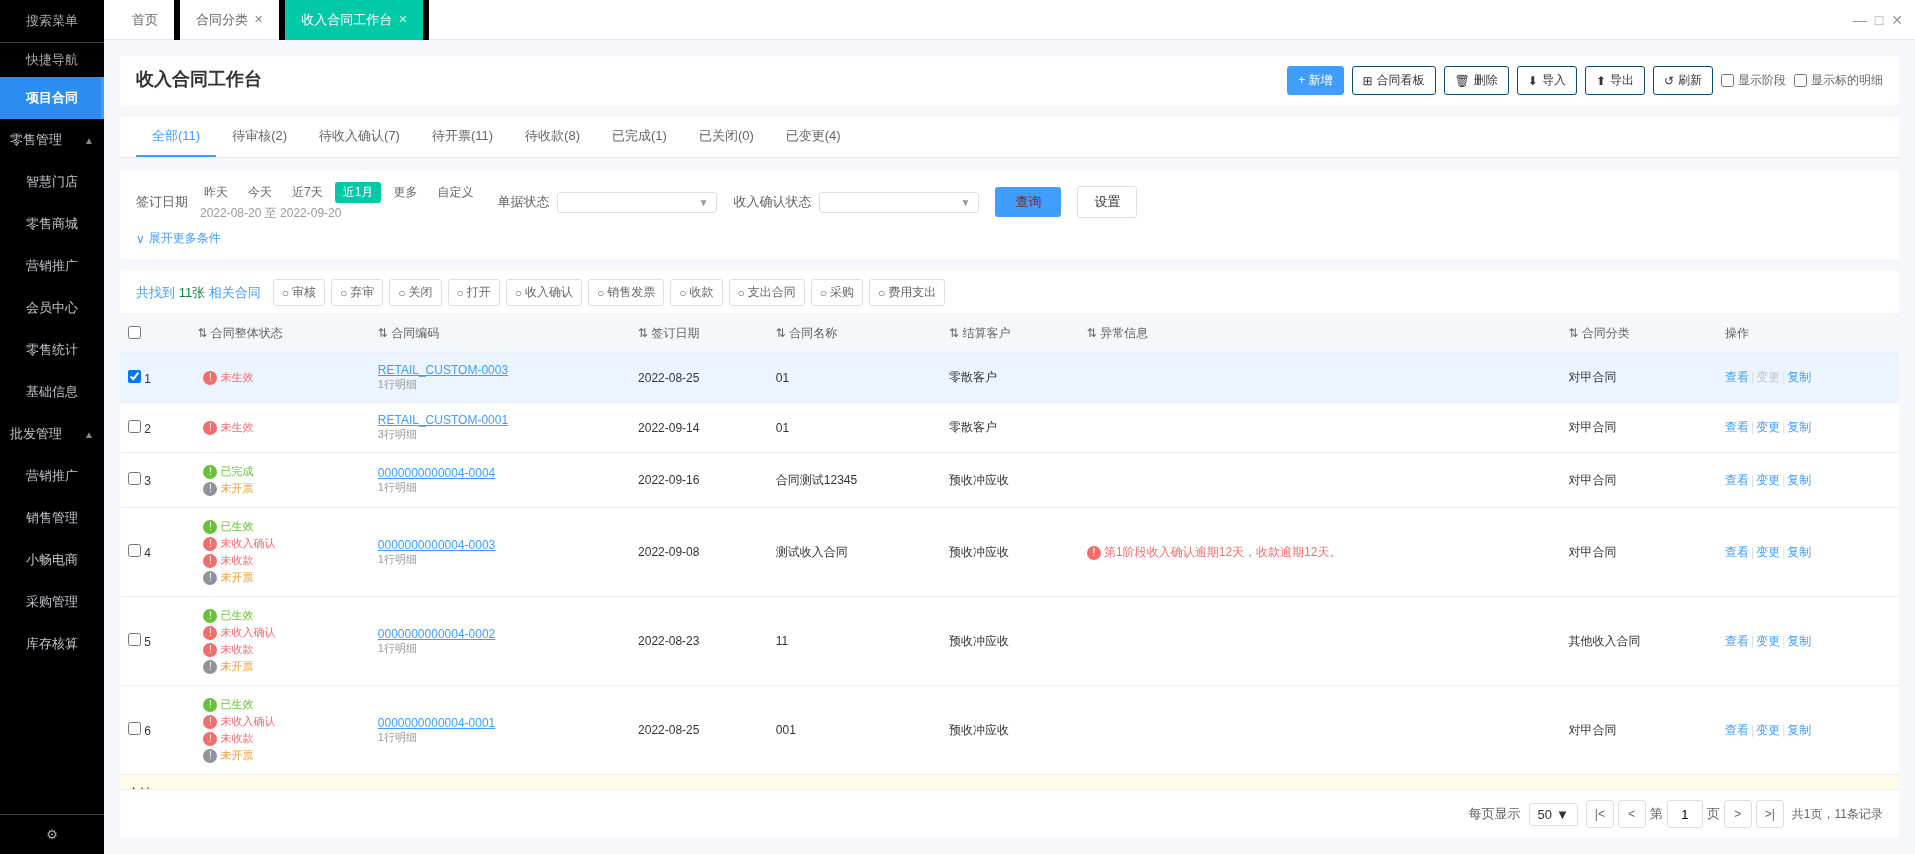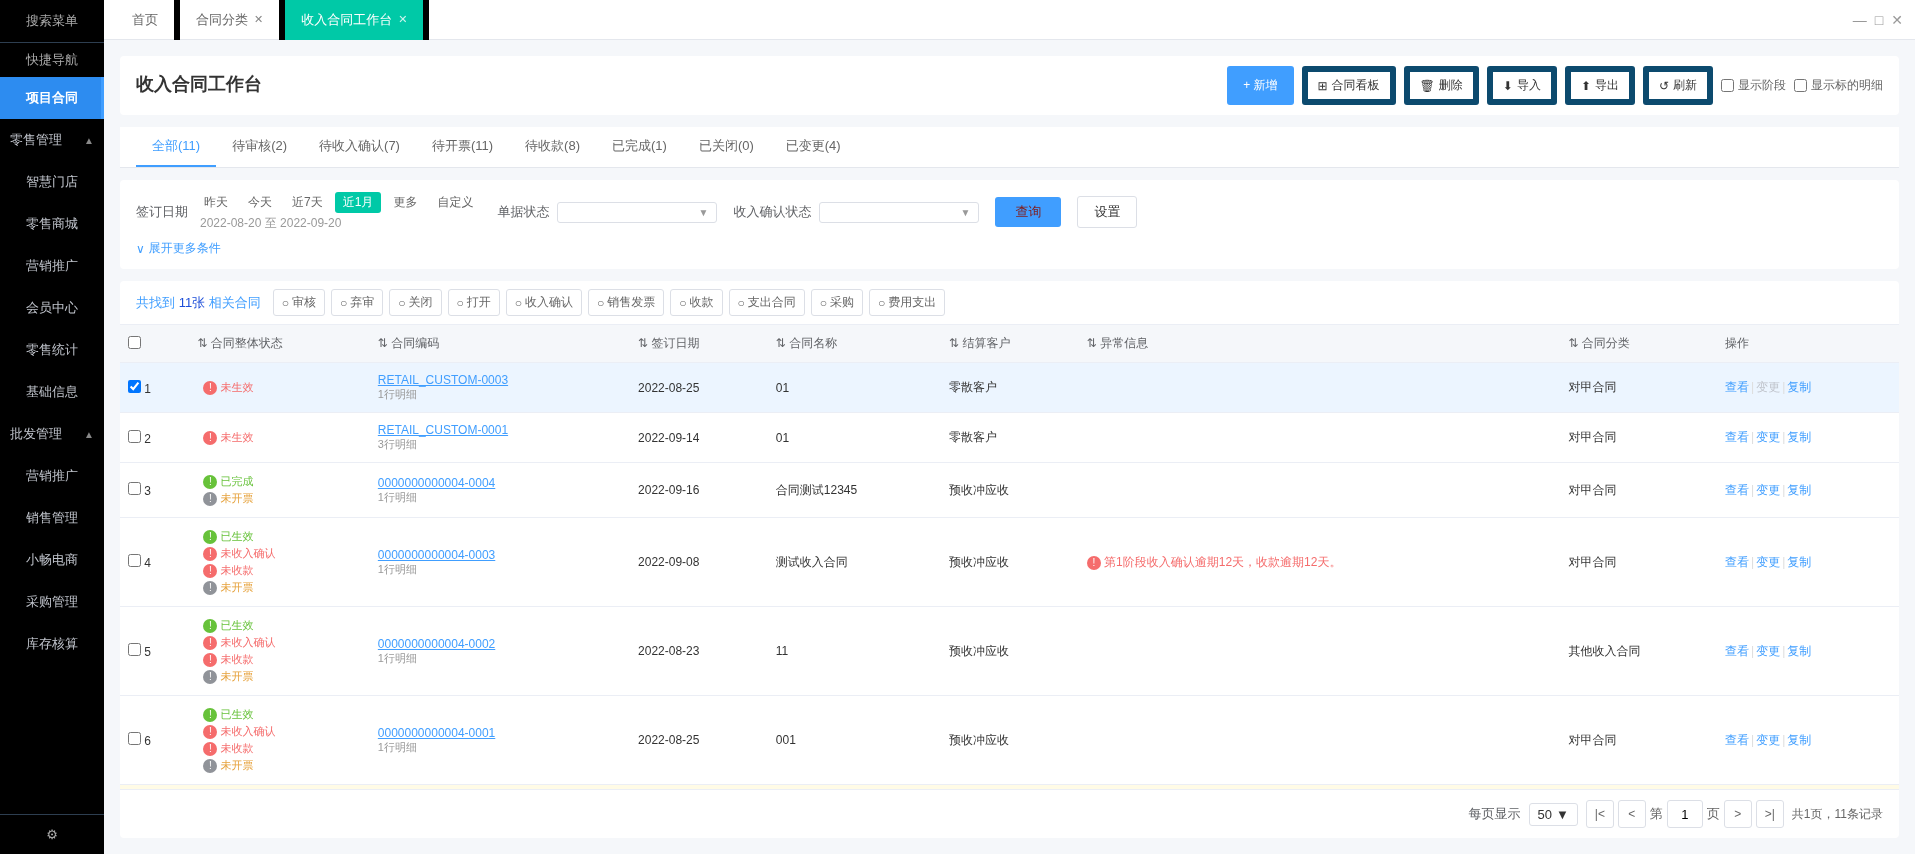--- a/index.html
+++ b/index.html
@@ -27,21 +27,21 @@
     .tab-bar-right { margin-left: auto; display: flex; align-items: center; gap: 8px; color: #999; font-size: 14px; cursor: pointer; }
 
     
     .page-content { flex: 1; padding: 16px; overflow: auto; display: flex; flex-direction: column; gap: 12px; }
 
     
     .page-title { font-size: 18px; font-weight: bold; color: #333; margin-bottom: 4px; }
 
     
     .toolbar { display: flex; align-items: center; gap: 8px; flex-wrap: wrap; }
-    .toolbar-btn { display: flex; align-items: center; gap: 4px; padding: 5px 10px; border: 6px solid #0c4a6e; border-radius: 3px; background: #fff; color: #333; cursor: pointer; font-size: 12px; }
+    .toolbar-btn { display: flex; align-items: center; gap: 4px; padding: 5px 10px; border: 1px solid #0c4a6e; border-radius: 3px; background: #fff; color: #333; cursor: pointer; font-size: 12px; }
     .toolbar-btn.primary { background: #409eff; color: #fff; border-color: #409eff; }
     .toolbar-spacer { flex: 1; }
     .checkbox-label { display: flex; align-items: center; gap: 4px; font-size: 12px; color: #666; cursor: pointer; }
 
     
     .filter-tabs { display: flex; align-items: center; gap: 0; border-bottom: 1px solid #e4e7ed; background: #fff; padding: 0 16px; }
     .filter-tab { padding: 10px 16px; font-size: 13px; color: #666; cursor: pointer; border-bottom: 2px solid transparent; }
     .filter-tab.active { color: #409eff; border-bottom-color: #409eff; font-weight: 500; }
 
     
@@ -241,21 +241,21 @@
           <span>展开更多条件</span>
         </span>
       </div>
     </div>
 
     <div class="table-area">
 
       <div class="table-info-bar">
         <div class="table-info">
           <span>共找到</span>
-          <span style="color:#1d4ed8;">11张</span>
+          <span style="color:#15803d;">11张</span>
           <span>相关合同</span>
         </div>
         <div class="table-actions" id="table-actions-container">
             <div class="action-btn"><span>○</span> 审核</div>
             <div class="action-btn"><span>○</span> 弃审</div>
             <div class="action-btn"><span>○</span> 关闭</div>
             <div class="action-btn"><span>○</span> 打开</div>
             <div class="action-btn"><span>○</span> 收入确认</div>
             <div class="action-btn"><span>○</span> 销售发票</div>
             <div class="action-btn"><span>○</span> 收款</div>

